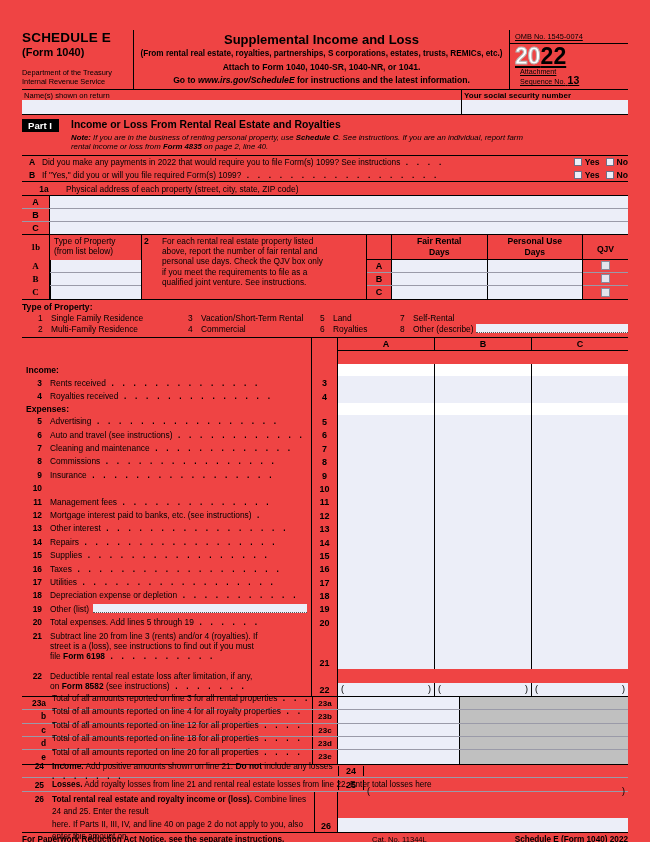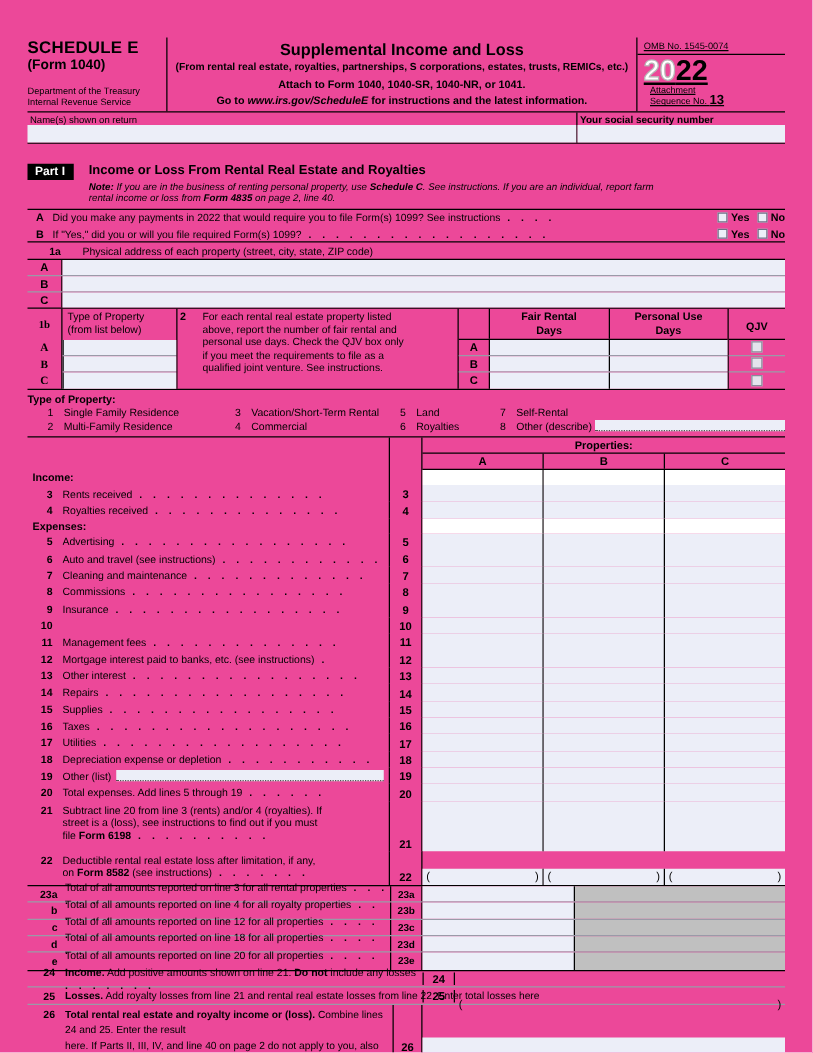--- a/index.html
+++ b/index.html
@@ -4,21 +4,21 @@
 <style>
   * { box-sizing: border-box; }
   html, body {
     margin: 0; padding: 0;
     background: #ffffff;
     font-family: "Liberation Sans", sans-serif;
   }
   #page {
     position: relative;
     width: 650px; height: 842px;
-    background: #ec4899;
+    background: #ef4444;
     overflow: hidden;
   }
   .sheet {
     position: absolute;
     left: 22px; top: 30px;
     width: 606px;
   }
   
   .b { font-weight: bold; }
   .i { font-style: italic; }
@@ -65,21 +65,21 @@
 
   
   .namerow { display: flex; border-bottom: 1.6px solid #000; }
   .name-l { flex: 1; border-right: 1px solid #000; }
   .name-r { width: 166px; }
   .lbl-sm { font-size: 7.6px; padding: 1px 0 0 2px; line-height: 9px; }
   .lbl-sm.b { font-size: 8px; font-weight: bold; }
   .namebox { height: 14px; }
 
   
-  .partbar { display: flex; align-items: flex-start; padding-top: 16px; }
+  .partbar { display: flex; align-items: flex-start; padding-top: 4px; }
   .parttag {
     background: #000; color: #fff;
     font-size: 9.6px; font-weight: bold;
     padding: 1px 7px 1px 6px;
     margin-right: 12px;
     line-height: 11px;
   }
   .parttitle { font-size: 10.4px; font-weight: bold; line-height: 12px; }
   .note { font-size: 7.8px; line-height: 9.4px; margin-top: 2px; font-style: italic; }
 
@@ -436,21 +436,20 @@
             <span class="dotline"></span>
           </div>
       </div>
     </div>
 
     <div class="mt">
       <div class="mt-head">
         <div class="mt-left" style="height:26px"></div>
         <div class="mt-num" style="height:26px"></div>
         <div class="mt-cols">
-          <div class="propsrow">Properties:</div>
           <div class="abcrow">
             <div class="c sep">A</div>
             <div class="c sep">B</div>
             <div class="c">C</div>
           </div>
         </div>
       </div>
 
       <div class="mrow" style="height:12px">
         <div class="lft">

